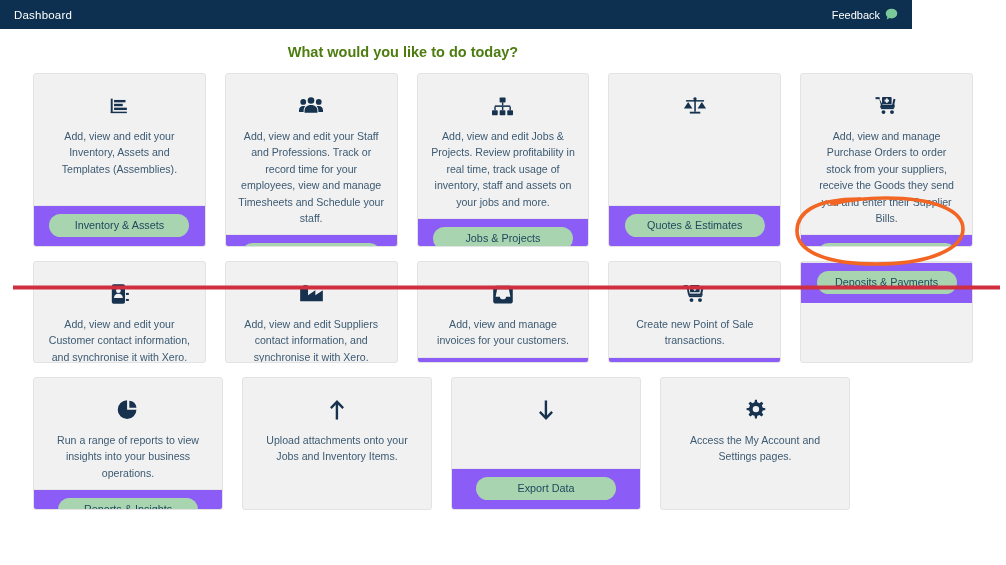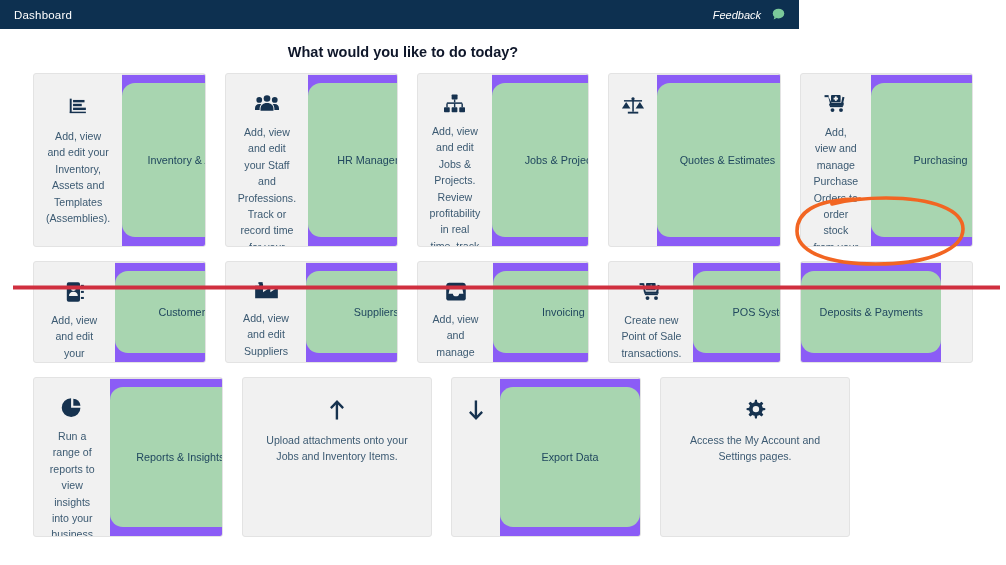--- a/index.html
+++ b/index.html
@@ -16,55 +16,54 @@
     position: relative;
     width: 1006px;
     height: 565px;
     background: #ffffff;
   }
 
   
   .topbar {
     position: absolute;
     top: 0; left: 0;
-    width: 799px;
+    width: 912px;
     height: 29px;
     background: #0d3050;
     display: flex;
     align-items: center;
     justify-content: space-between;
     padding: 0 14px;
   }
   .topbar-title {
     color: #ffffff;
     font-size: 11.5px;
     letter-spacing: .2px;
   }
   .feedback {
     display: flex;
     align-items: center;
-    gap: 11px;
+    gap: 5px;
     cursor: pointer;
-    font-style: italic;
   }
   .feedback-label {
     color: #ffffff;
     font-size: 11px;
   }
   .bubble-icon { display: block; }
 
   
   .page-heading {
     position: absolute;
     top: 44px; left: 0;
     width: 806px;
     text-align: center;
     font-size: 14.5px;
     font-weight: bold;
-    color: #0f172a;
+    color: #4d7c0f;
   }
 
   
   .grid {
     position: absolute;
     top: 73px;
     left: 33px;
     width: 940px;
     display: flex;
     flex-direction: column;
@@ -74,26 +73,26 @@
     display: flex;
     gap: 19px;
   }
 
   .card {
     width: 190px;
     background: #f1f1f1;
     border: 1px solid #e3e3e3;
     border-radius: 3px;
     display: flex;
-    flex-direction: row;
+    flex-direction: column;
     overflow: hidden;
   }
   .row1 .card { height: 174px; }
   .row2 .card { height: 102px; }
-  .row3 .card { height: 160px; }
+  .row3 .card { height: 133px; }
 
   .card-body {
     flex: 1 1 auto;
     padding: 19px 12px 8px 12px;
     display: flex;
     flex-direction: column;
     align-items: center;
   }
   .card-icon {
     height: 26px;

